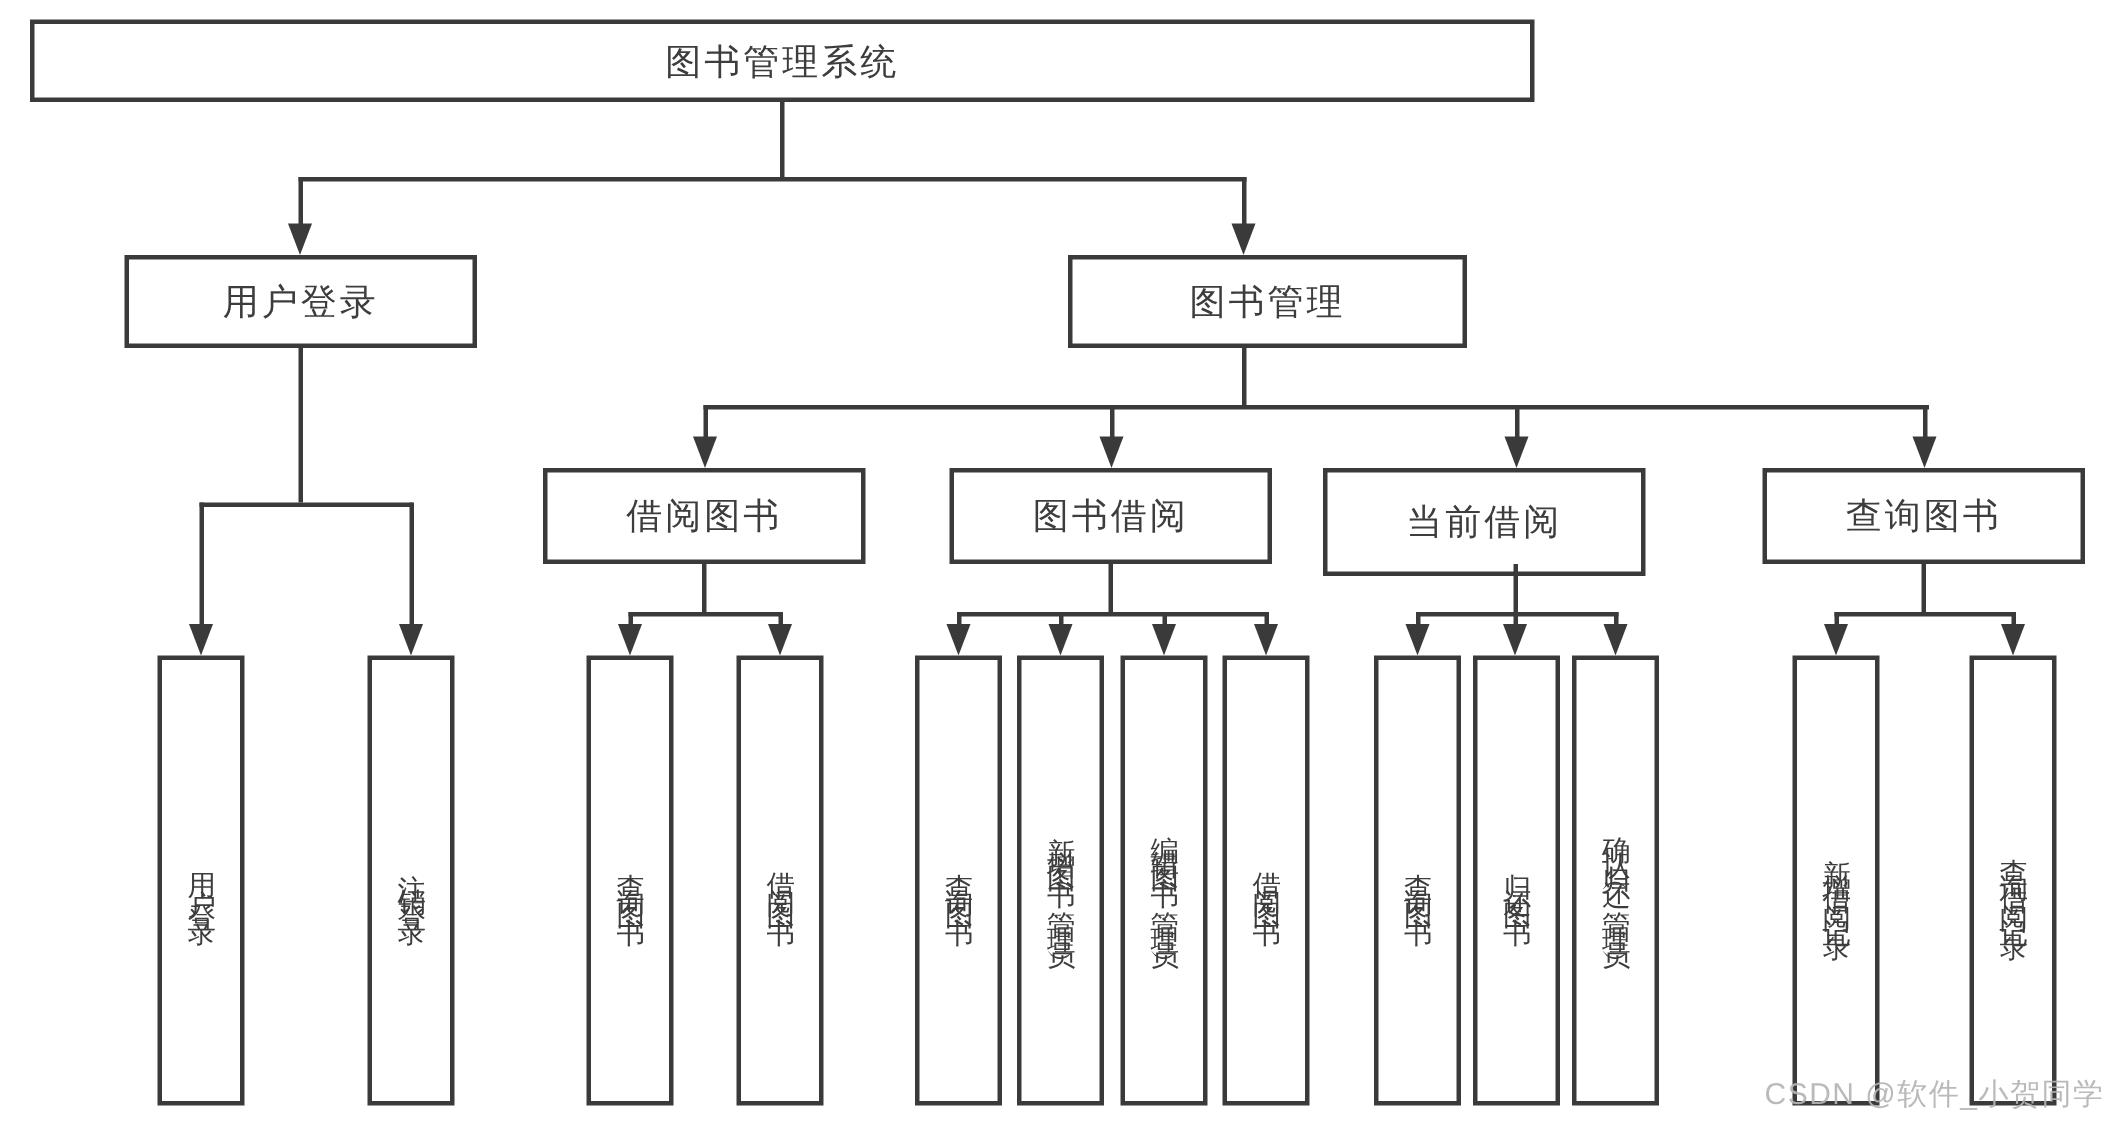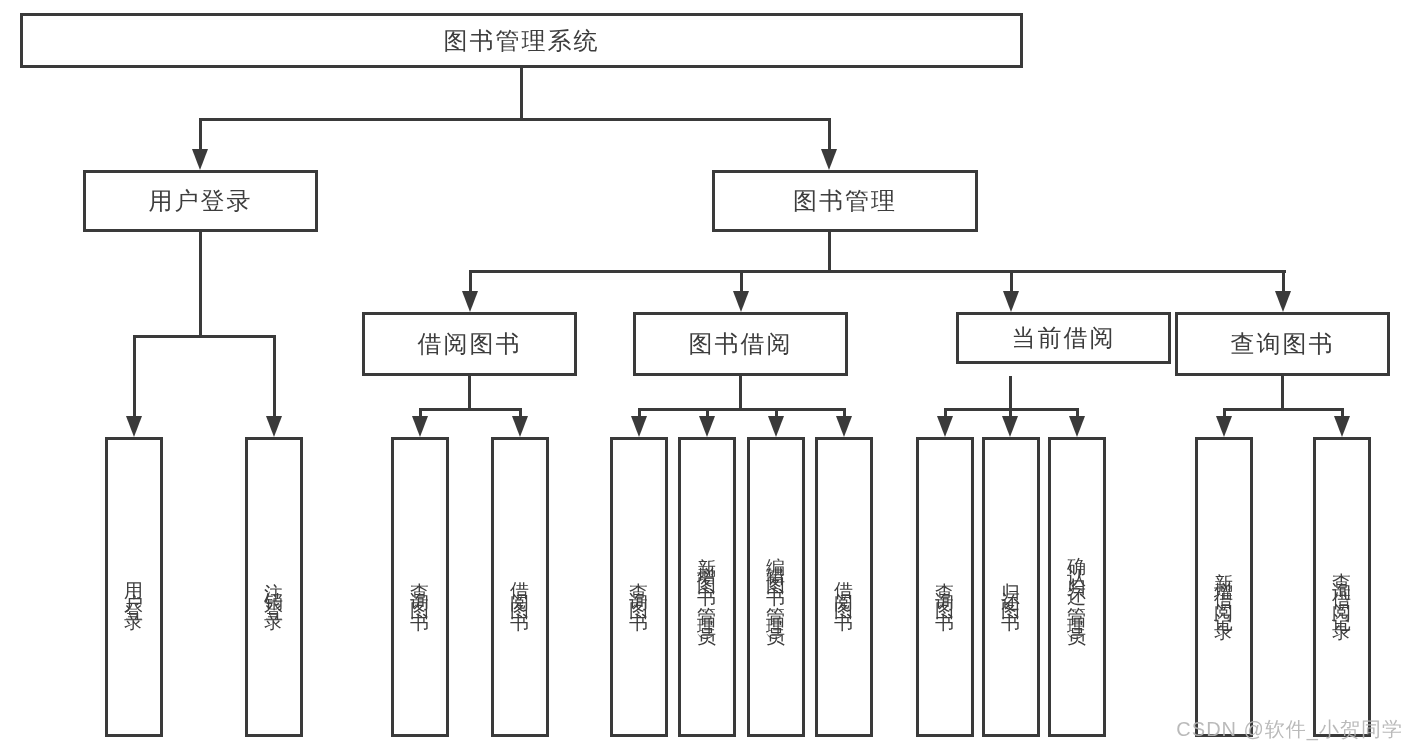--- a/index.html
+++ b/index.html
@@ -110,21 +110,21 @@
   <div class="ah" style="left:1003px;top:291px;"></div>
   <div class="vl" style="left:1282px;top:270px;height:24px;"></div>
   <div class="ah" style="left:1275px;top:291px;"></div>
 
   <div class="node" style="left:362px;top:312px;width:215px;height:64px;">
     <span class="lbl">借阅图书</span>
   </div>
   <div class="node" style="left:633px;top:312px;width:215px;height:64px;">
     <span class="lbl">图书借阅</span>
   </div>
-  <div class="node" style="left:956px;top:312px;width:215px;height:52px;">
+  <div class="node" style="left:882px;top:312px;width:215px;height:72px;">
     <span class="lbl">当前借阅</span>
   </div>
   <div class="node" style="left:1175px;top:312px;width:215px;height:64px;">
     <span class="lbl">查询图书</span>
   </div>
 
   <div class="vl" style="left:468px;top:376px;height:32px;"></div>
   <div class="hl" style="left:419px;top:408px;width:103px;"></div>
   <div class="vl" style="left:419px;top:408px;height:12px;"></div>
   <div class="ah" style="left:412px;top:416px;"></div>

